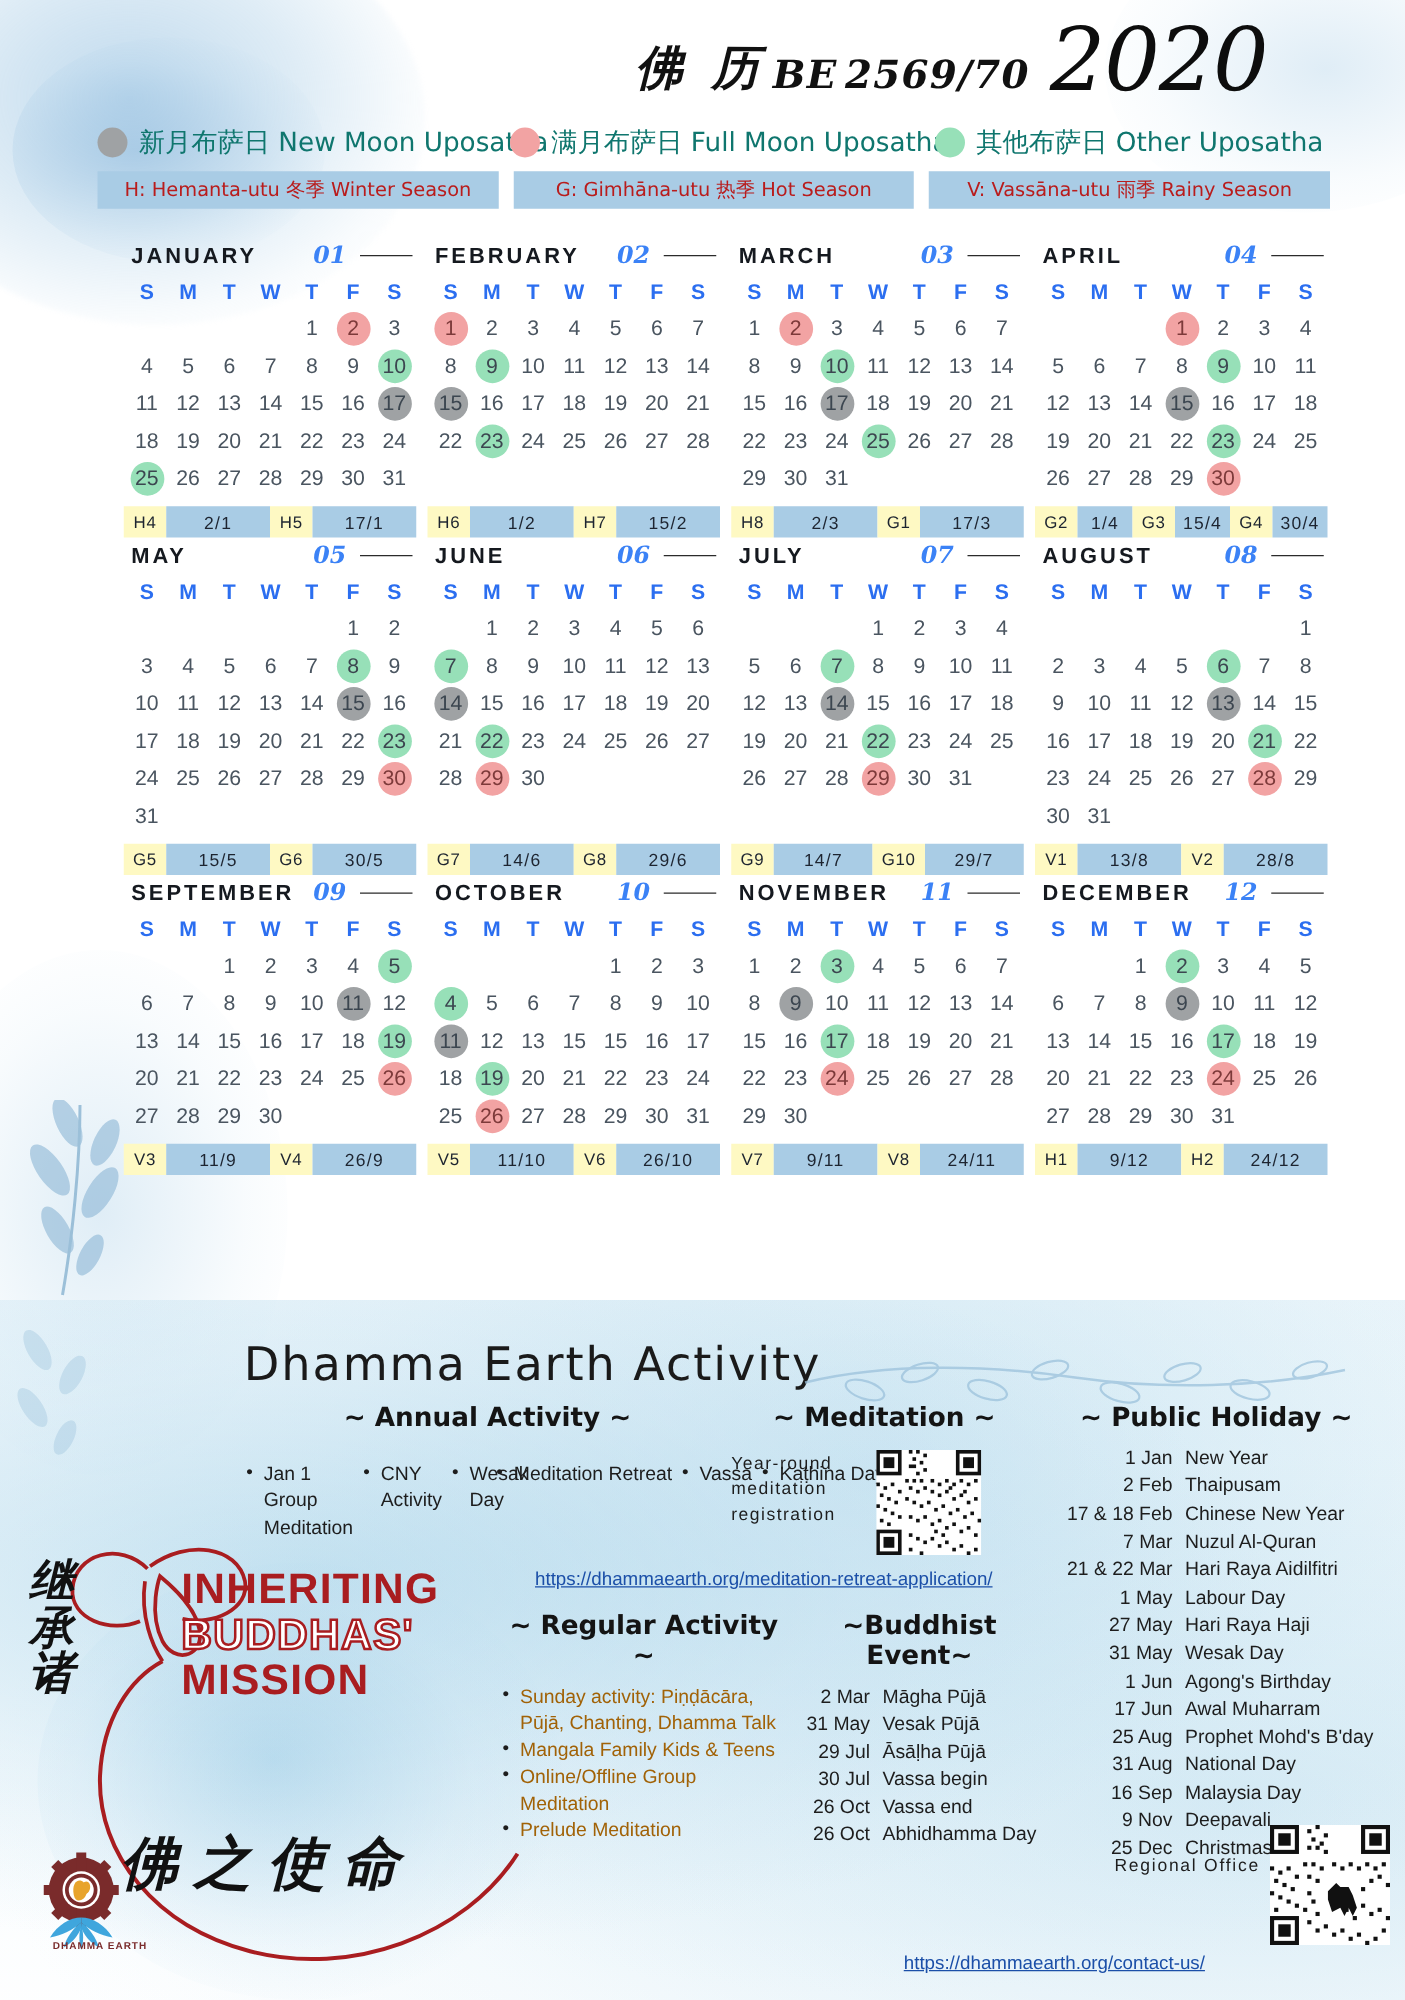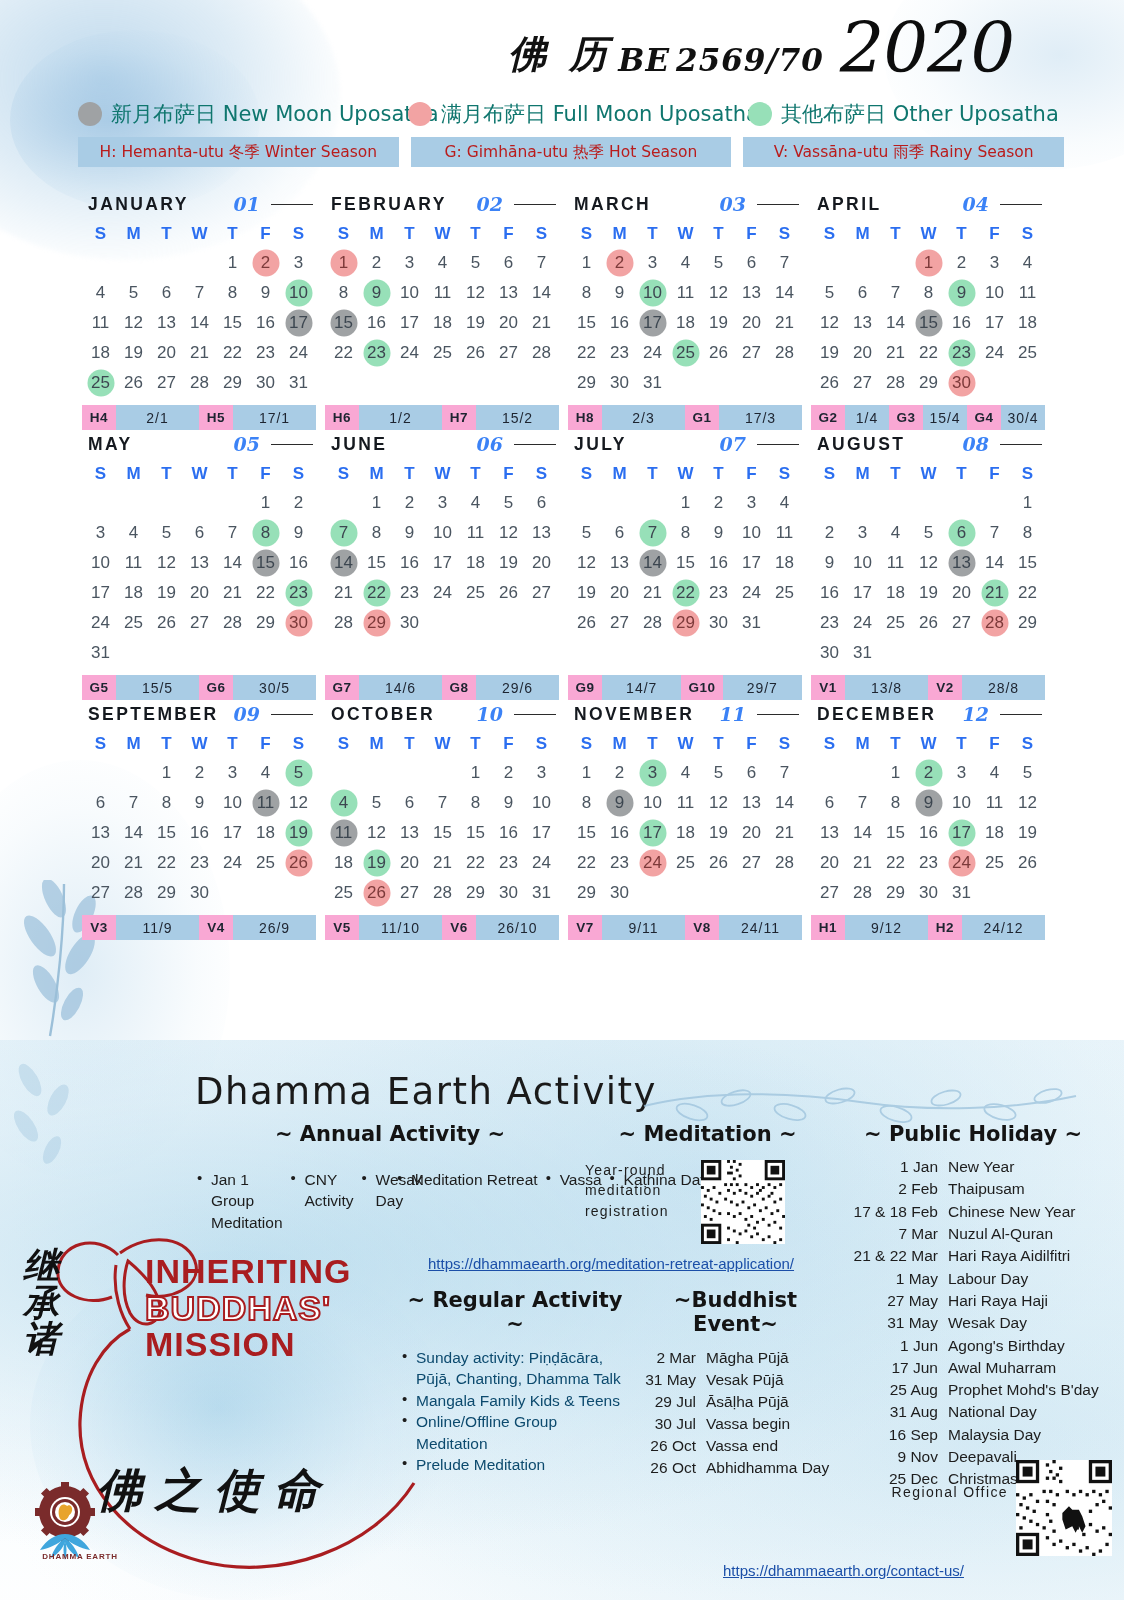--- a/index.html
+++ b/index.html
@@ -102,21 +102,21 @@
   }
   .season-box {
     background: #a9cce5; height: 30px; flex: 1;
     display: flex; align-items: center; justify-content: center;
     font-size: 15.5px; color: #b91c1c;
     font-family: "DejaVu Sans", sans-serif; white-space: nowrap;
   }
 
   
   .months { position: absolute; left: 0; top: 190px; width: 1124px; }
-  .month-row { display: flex; width: 1124px; margin-bottom: 0px; }
+  .month-row { display: flex; width: 1124px; margin-bottom: 0px; padding-left: 17px; }
   .m-col { width: 243px; }
 
   .m-head { display: flex; align-items: center; height: 28px; padding-left: 10px; }
   .m-name {
     font-size: 17.5px; font-weight: 700; letter-spacing: 2.4px;
     color: #15191f; font-family: "Liberation Sans", sans-serif;
   }
   .m-num {
     margin-left: auto; margin-right: 2px;
     font-size: 19px; font-style: italic; font-weight: 700;
@@ -145,23 +145,23 @@
   }
   .cell.mk-new::before { background: #9fa2a4; }
   .cell.mk-full::before { background: #f2a3a3; }
   .cell.mk-other::before { background: #97e0b8; }
   .cell.mk .num { color: #3c4650; }
   .cell.mk-full .num { color: #7d3a3a; }
 
   
   .sbar { display: flex; height: 25px; margin-top: 7px; margin-left: 4px; width: 234px; }
   .sb-code {
-    background: #f9a8d4; min-width: 34px; padding: 0 7px;
+    background: #fef9c3; min-width: 34px; padding: 0 7px;
     display: flex; align-items: center; justify-content: center;
-    font-size: 13.5px; font-weight: 700; color: #1d2430;
+    font-size: 13.5px; font-weight: 400; color: #1d2430;
     font-family: "Liberation Sans", sans-serif; letter-spacing: 0.5px;
   }
   .sb-date {
     background: #a9cce5; flex: 1;
     display: flex; align-items: center; justify-content: center;
     font-size: 14px; color: #1d2430; letter-spacing: 1px;
     font-family: "Liberation Sans", sans-serif;
   }
 
   
@@ -174,21 +174,21 @@
   .vine { position: absolute; left: 640px; top: 24px; width: 440px; height: 40px; opacity: 0.75; }
 
   .sec-hd {
     font-size: 21px; font-weight: 700; color: #141414;
     font-family: "DejaVu Sans", sans-serif; text-align: center;
   }
   .annual { position: absolute; left: 195px; top: 62px; width: 390px; }
   .annual ul { display: flex; gap: 6px; margin-top: 12px; }
   .annual ul li { font-size: 15.5px; color: #1d1d1d; line-height: 1.38; }
   .collist { list-style: none; }
-  .collist li { position: relative; padding-left: 16px; font-size: 15.5px; color: #0c4a6e; line-height: 1.38; }
+  .collist li { position: relative; padding-left: 16px; font-size: 15.5px; color: #a16207; line-height: 1.38; }
   .collist li::before {
     content: "\2022"; position: absolute; left: 2px; top: -1px; font-size: 15px; color: #1d1d1d;
   }
   .two-col { display: flex; gap: 10px; margin-top: 11px; }
   .two-col > ul { flex: none; }
   .two-col > ul:first-child { width: 190px; }
 
   .medit { position: absolute; left: 585px; top: 62px; width: 245px; }
   .medit-body { display: flex; align-items: flex-start; margin-top: 14px; }
   .medit-label {

